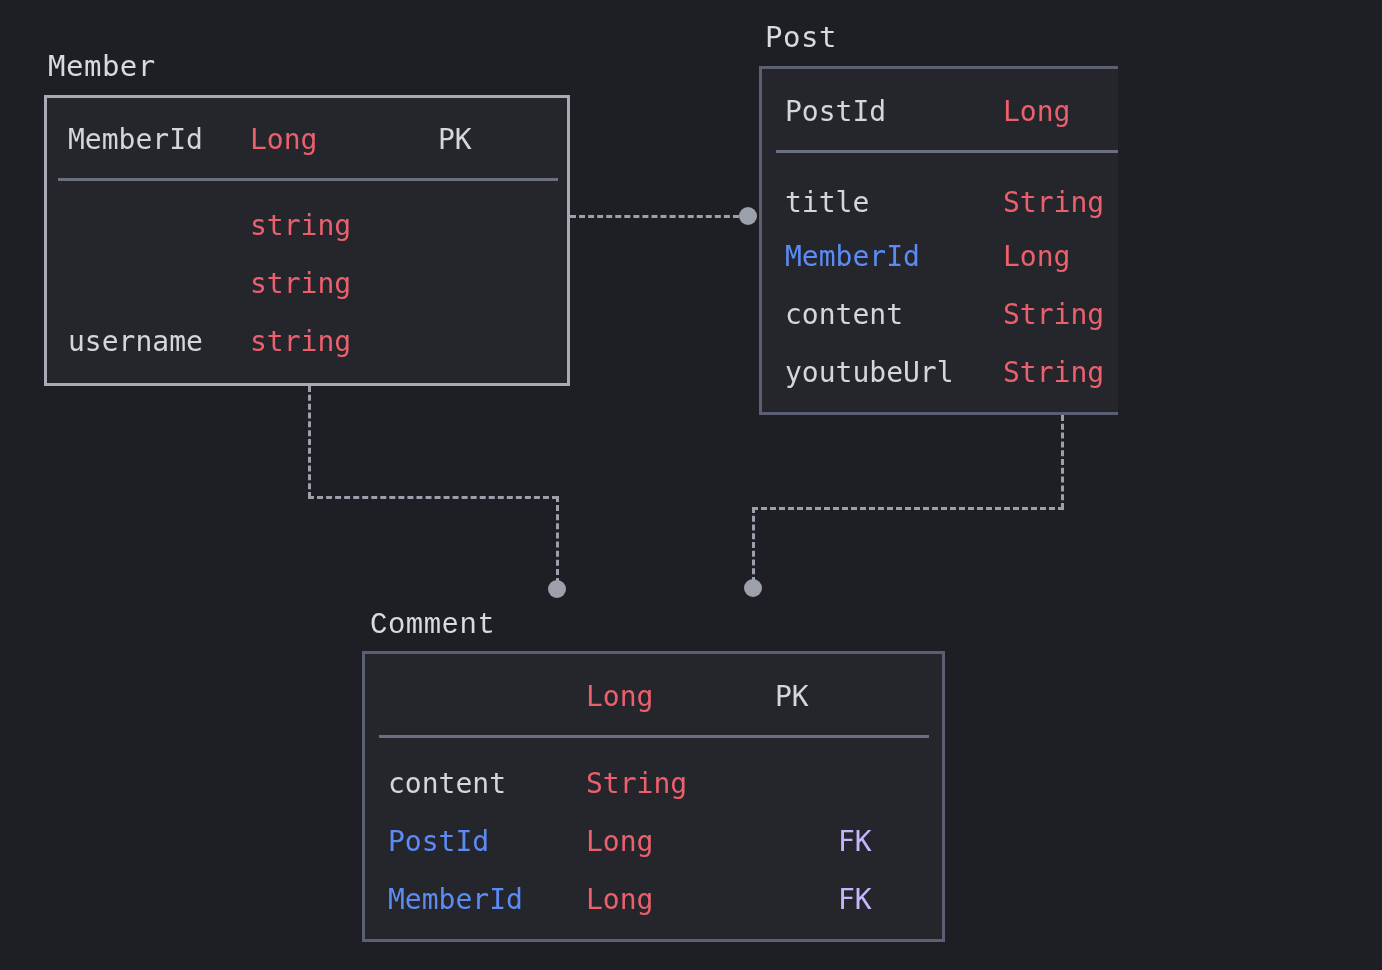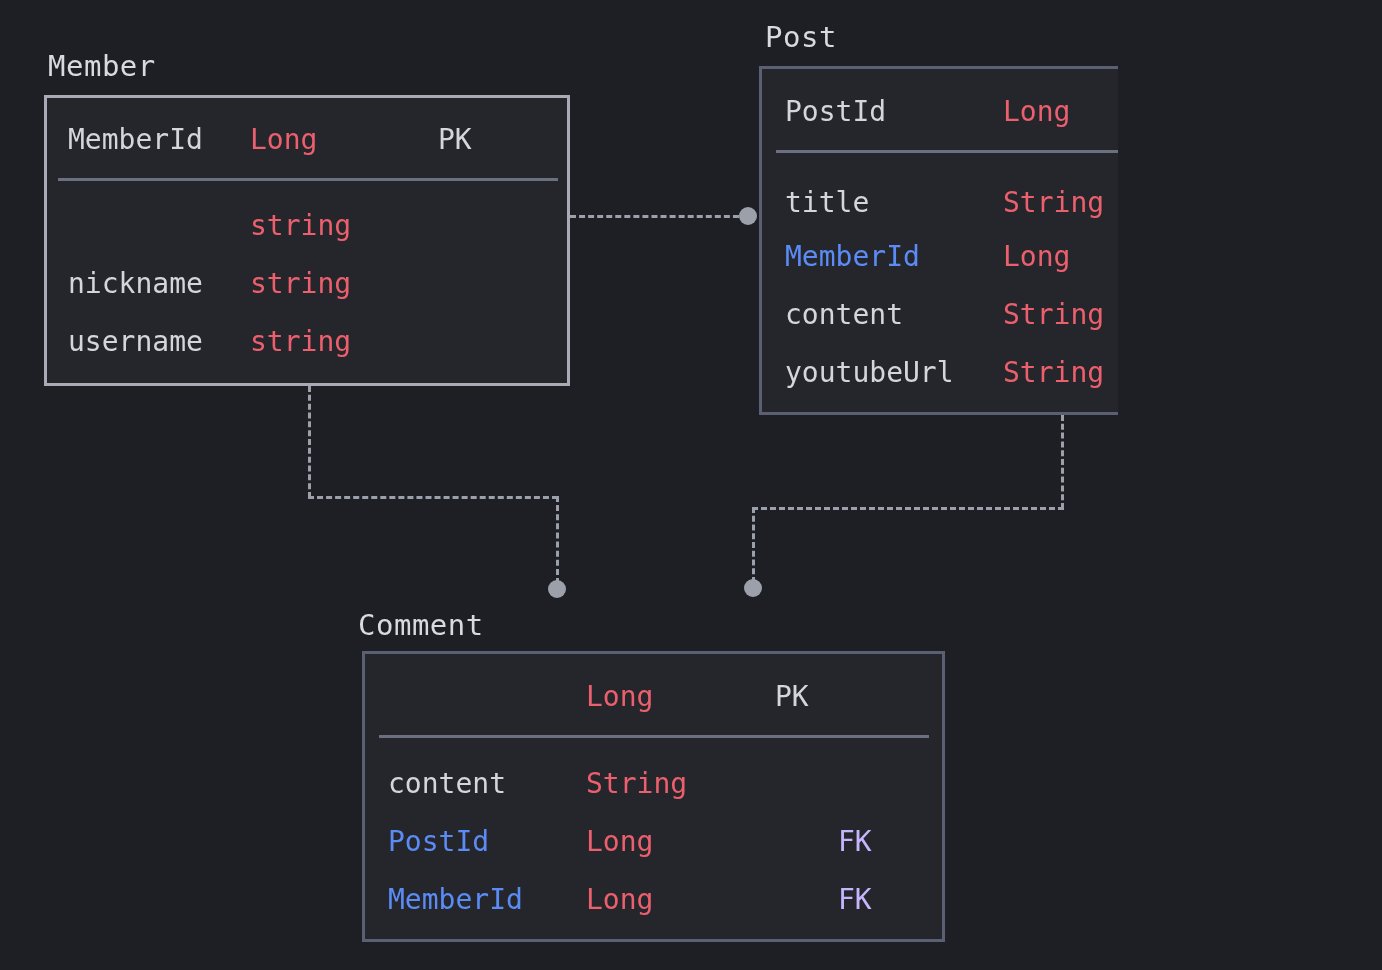--- a/index.html
+++ b/index.html
@@ -96,21 +96,20 @@
       <span class="cell c-key" style="left:391px;">PK</span>
     </div>
 
     <div class="separator" style="left:11px; top:80px; width:500px;"></div>
 
     <div class="row" style="left:0; top:108px;">
       <span class="cell c-type" style="left:203px;">string</span>
     </div>
 
     <div class="row" style="left:0; top:166px;">
-      <span class="cell c-name" style="left:21px;">nickname</span>
       <span class="cell c-type" style="left:203px;">string</span>
     </div>
 
     <div class="row" style="left:0; top:224px;">
       <span class="cell c-name" style="left:21px;">username</span>
       <span class="cell c-type" style="left:203px;">string</span>
     </div>
   </div>
 
   <div class="entity-title" style="left:765px; top:23px;">Post</div>
@@ -140,21 +139,21 @@
       <span class="cell c-name" style="left:23px;">content</span>
       <span class="cell c-type" style="left:241px;">String</span>
     </div>
 
     <div class="row" style="left:0; top:284px;padding-left:35px;">
       <span class="cell c-name" style="left:23px;">youtubeUrl</span>
       <span class="cell c-type" style="left:241px;">String</span>
     </div>
   </div>
 
-  <div class="entity-title" style="left:358px; top:611px;">Comment</div>
+  <div class="entity-title" style="left:370px; top:611px;font-family:Liberation Mono, monospace;">Comment</div>
 
   <div class="entity-box slate" style="left:362px; top:651px; width:583px; height:291px;">
 
     <div class="row" style="left:0; top:23px;">
       <span class="cell c-type" style="left:221px;">Long</span>
       <span class="cell c-key" style="left:410px;">PK</span>
     </div>
 
     <div class="separator" style="left:14px; top:81px; width:550px;"></div>
 

